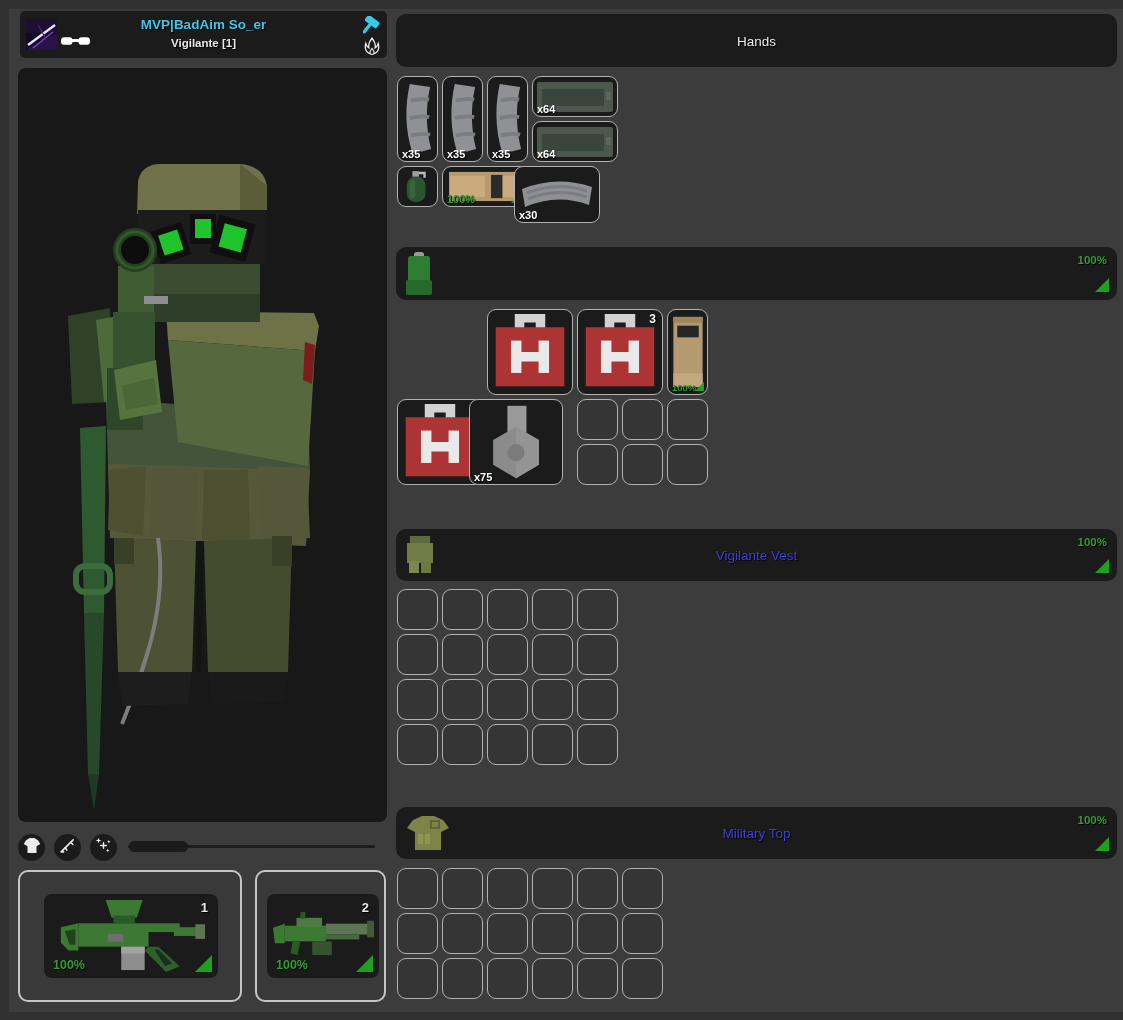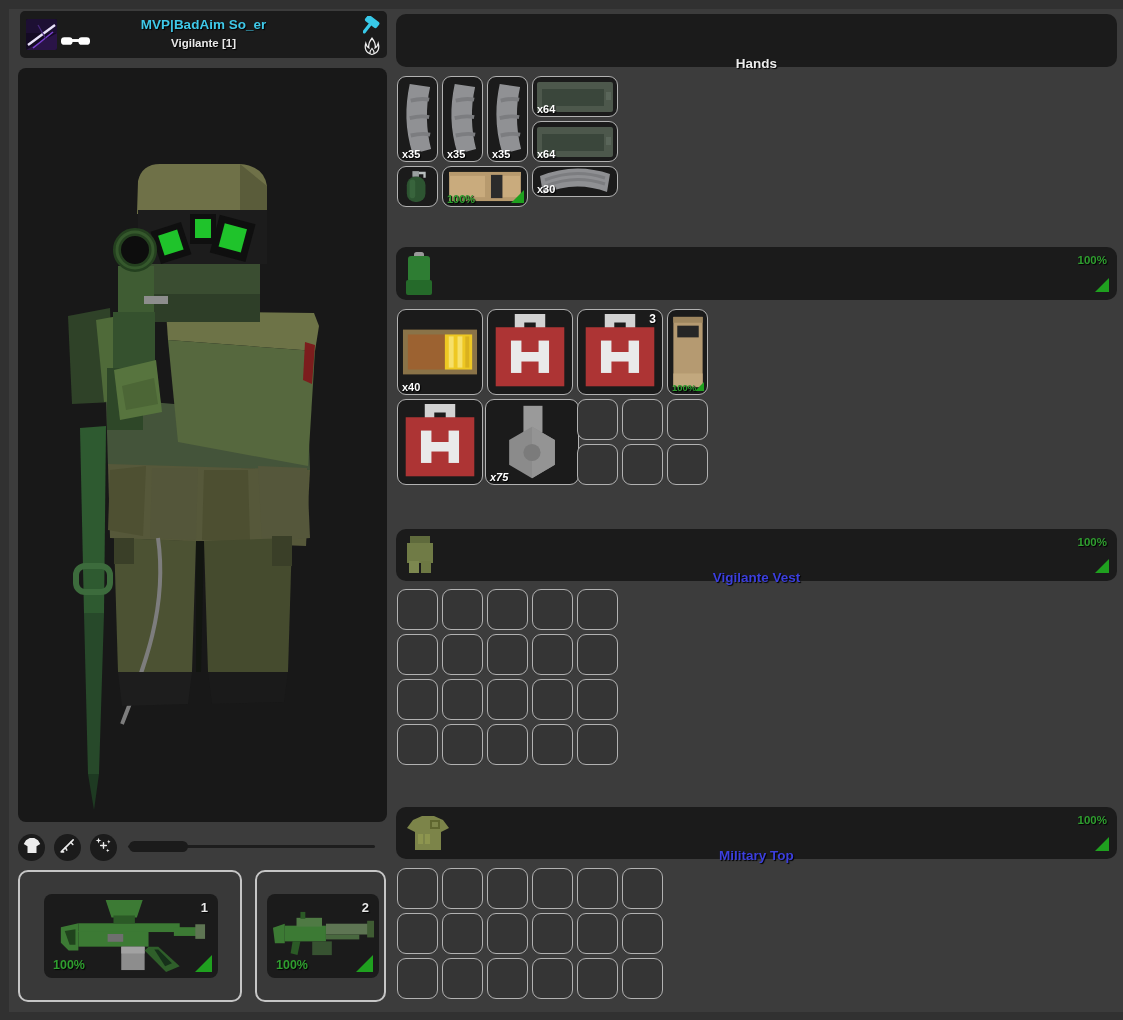--- a/index.html
+++ b/index.html
@@ -32,21 +32,21 @@
   
   .hb-slot{position:absolute;border:2px solid #c6c6c6;border-radius:10px;background:rgba(0,0,0,0.04);}
   .hb-inner{position:absolute;background:#1b1b1b;border-radius:8px;display:flex;align-items:center;justify-content:center;}
   .hb-num{position:absolute;top:6px;right:10px;font-size:13px;font-weight:bold;color:#e8e8e8;text-shadow:1px 1px 1px #000;}
   .hb-q{position:absolute;left:9px;bottom:6px;font-size:12.5px;font-weight:bold;color:#2f9e2f;text-shadow:1px 1px 1px #000;}
   .hb-tri{position:absolute;right:6px;bottom:6px;width:0;height:0;border-bottom:17px solid #1fa01f;border-left:17px solid transparent;}
 
   
   .sec-header{position:absolute;left:396px;width:721px;background:#1b1b1b;border-radius:10px;}
   .sec-title{position:absolute;left:0;right:0;top:50%;transform:translateY(-50%);text-align:center;
-             font-size:13.5px;font-weight:bold;color:#ececec;text-shadow:1px 1px 1px #000;margin-top:22px;}
+             font-size:13.5px;font-weight:normal;color:#ececec;text-shadow:1px 1px 1px #000;}
   .sec-title.t-blue{color:#3c3fdd;text-shadow:1px 1px 1px #000;}
   .sec-q{position:absolute;right:10px;top:7px;font-size:11.5px;font-weight:bold;color:#2f9e2f;text-shadow:1px 1px 1px #000;}
   .sec-tri{position:absolute;right:8px;bottom:8px;width:0;height:0;border-bottom:14px solid #1fa01f;border-left:14px solid transparent;}
   .sec-icon{position:absolute;left:9px;top:50%;transform:translateY(-50%);display:flex;}
 
   .grid{position:absolute;}
   .cell{position:absolute;box-sizing:border-box;border:1.5px solid #b2b2b2;border-radius:9px;
         display:flex;align-items:center;justify-content:center;overflow:hidden;}
   .cell.empty{background:#353535;}
   .cell.item{background:#1b1b1b;}
@@ -358,45 +358,32 @@
             <rect x="1" y="1" width="74" height="30" fill="#c9ab7d"></rect>
             <rect x="1" y="1" width="74" height="4" fill="#b79a6e"></rect>
             <rect x="1" y="27" width="74" height="4" fill="#b79a6e"></rect>
             <rect x="44" y="4" width="12" height="24" fill="#2b2b2b"></rect>
             <rect x="38" y="4" width="6" height="24" fill="#b79a6e"></rect>
           </svg>
         </span>
         <span class="q">100%</span>
         <span class="tri"></span>
       </div>
-      <div class="cell item" data-w="2" style="left: 135px; top: 90px; width: 86px; height: 31px; text-align: center;">
+      <div class="cell item" data-w="2" style="left: 117px; top: 90px; width: 86px; height: 57px; text-align: center;">
         <span style="display: flex;">
           <svg width="76" height="32" viewBox="0 0 76 32">
             <path d="M3,10 Q38,-4 73,8 L70,26 Q38,14 6,28 Z" fill="#8f9093"></path>
             <path d="M8,14 Q38,2 68,12" stroke="#7c7d80" stroke-width="3" fill="none"></path>
             <path d="M9,20 Q38,8 68,18" stroke="#7c7d80" stroke-width="3" fill="none"></path>
           </svg>
         </span>
         <span class="lbl">x30</span>
       </div>
     </div>
   <div class="grid" id="grid-daypack" style="left: 397px; top: 309px; width: 311px; height: 176px;">
-      <div class="cell item" data-w="2" style="left: 0px; top: 0px; width: 86px; height: 86px;">
-        <span style="display: flex;">
-          <svg width="76" height="48" viewBox="0 0 78 48">
-            <rect x="1" y="1" width="76" height="46" fill="#8a7348"></rect>
-            <rect x="6" y="6" width="38" height="36" fill="#9c6231"></rect>
-            <rect x="44" y="6" width="28" height="36" fill="#eec823"></rect>
-            <rect x="48" y="8" width="5" height="32" fill="#f6e06a"></rect>
-            <rect x="57" y="8" width="5" height="32" fill="#f6e06a"></rect>
-            <rect x="65" y="8" width="4" height="32" fill="#d9b11e"></rect>
-          </svg>
-        </span>
-        <span class="lbl">x40</span>
-      </div>
       <div class="cell item" data-w="2" style="left: 90px; top: 0px; width: 86px; height: 86px;">
         <span style="display: flex;">
           <svg width="80" height="80" viewBox="0 0 84 84">
             <path d="M26,2 h32 v18 h-10 v-9 h-12 v9 h-10 z" fill="#d2d2d2"></path>
             <rect x="6" y="16" width="72" height="62" fill="#ad3434"></rect>
             <rect x="22" y="30" width="11" height="34" fill="#e9e9e9"></rect>
             <rect x="51" y="30" width="11" height="34" fill="#e9e9e9"></rect>
             <rect x="30" y="42" width="24" height="10" fill="#e9e9e9"></rect>
           </svg>
         </span>
@@ -429,21 +416,21 @@
         <span style="display: flex;">
           <svg width="80" height="80" viewBox="0 0 84 84">
             <path d="M26,2 h32 v18 h-10 v-9 h-12 v9 h-10 z" fill="#d2d2d2"></path>
             <rect x="6" y="16" width="72" height="62" fill="#ad3434"></rect>
             <rect x="22" y="30" width="11" height="34" fill="#e9e9e9"></rect>
             <rect x="51" y="30" width="11" height="34" fill="#e9e9e9"></rect>
             <rect x="30" y="42" width="24" height="10" fill="#e9e9e9"></rect>
           </svg>
         </span>
       </div>
-      <div class="cell item" data-w="2" style="left: 88px; top: 90px; width: 94px; height: 86px; font-style: italic;">
+      <div class="cell item" data-w="2" style="left: 72px; top: 90px; width: 94px; height: 86px;">
         <span style="display: flex;">
           <svg width="78" height="80" viewBox="0 0 80 84">
             <rect x="31" y="4" width="20" height="28" fill="#9a9a9a"></rect>
             <polygon points="40,26 64,40 64,66 40,80 16,66 16,40" fill="#8b8b8b"></polygon>
             <polygon points="40,26 64,40 64,66 40,80" fill="#949494"></polygon>
             <circle cx="40" cy="53" r="9" fill="#7b7b7b"></circle>
           </svg>
         </span>
         <span class="lbl">x75</span>
       </div>

